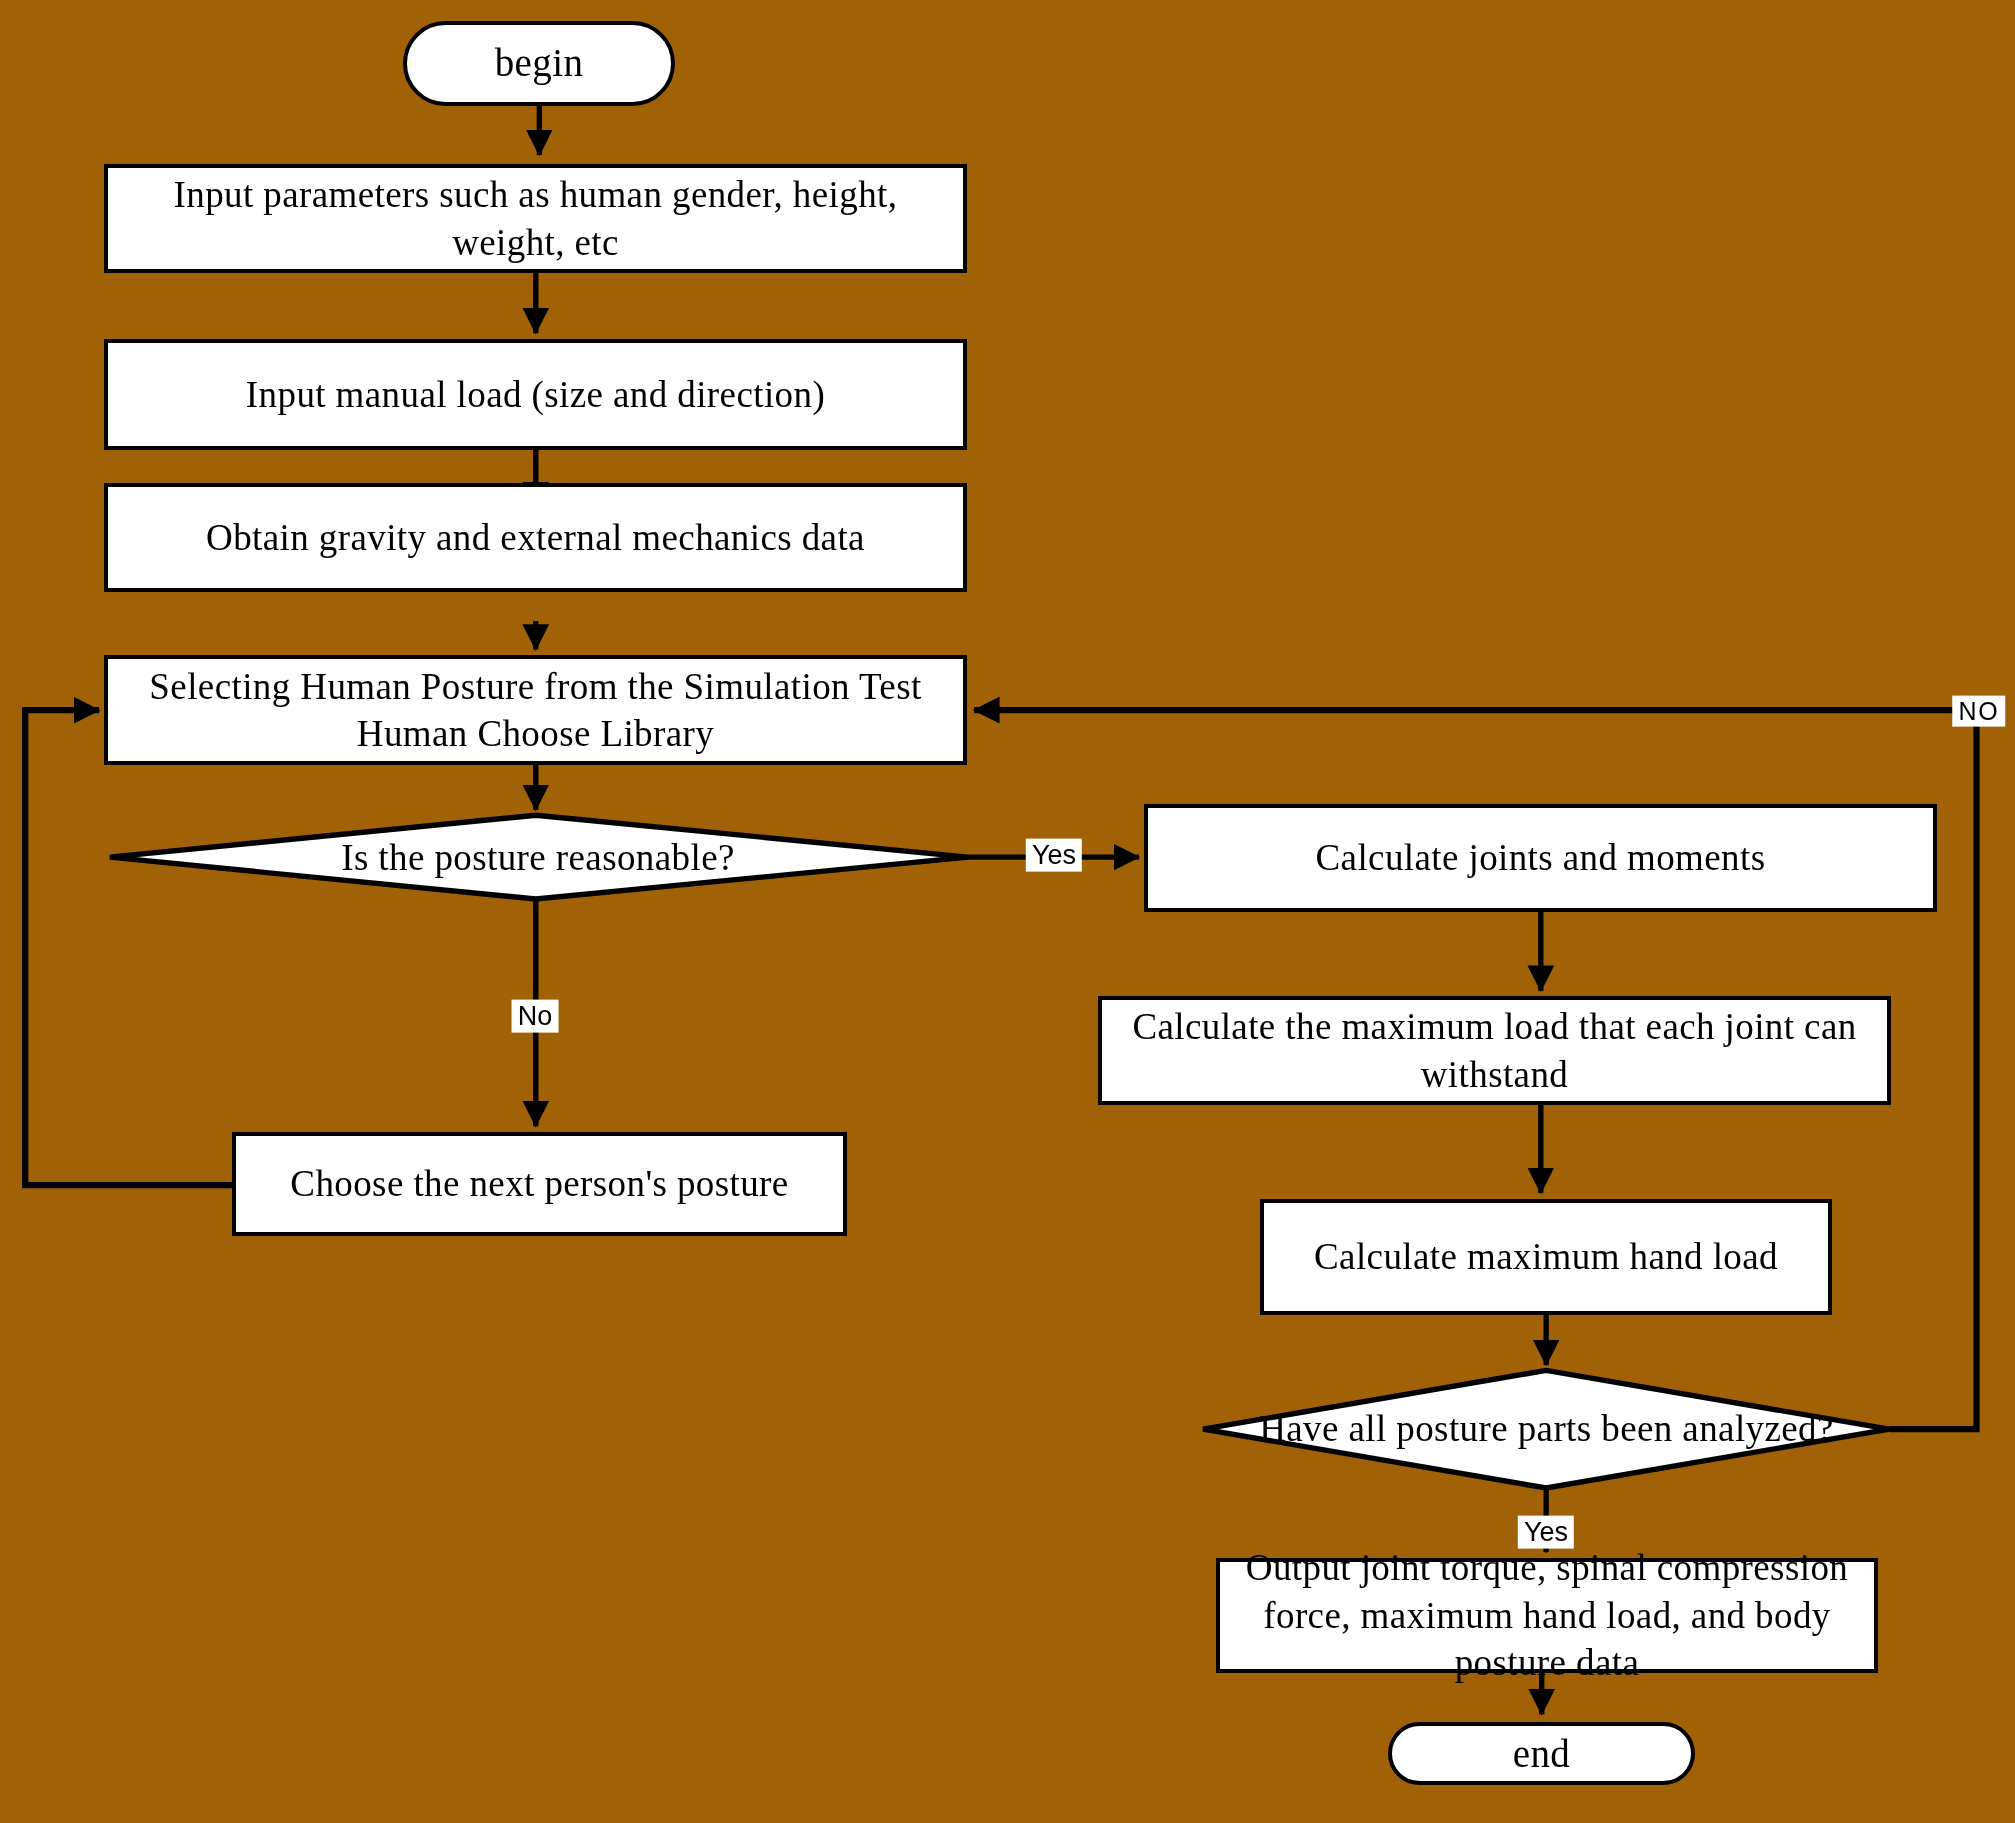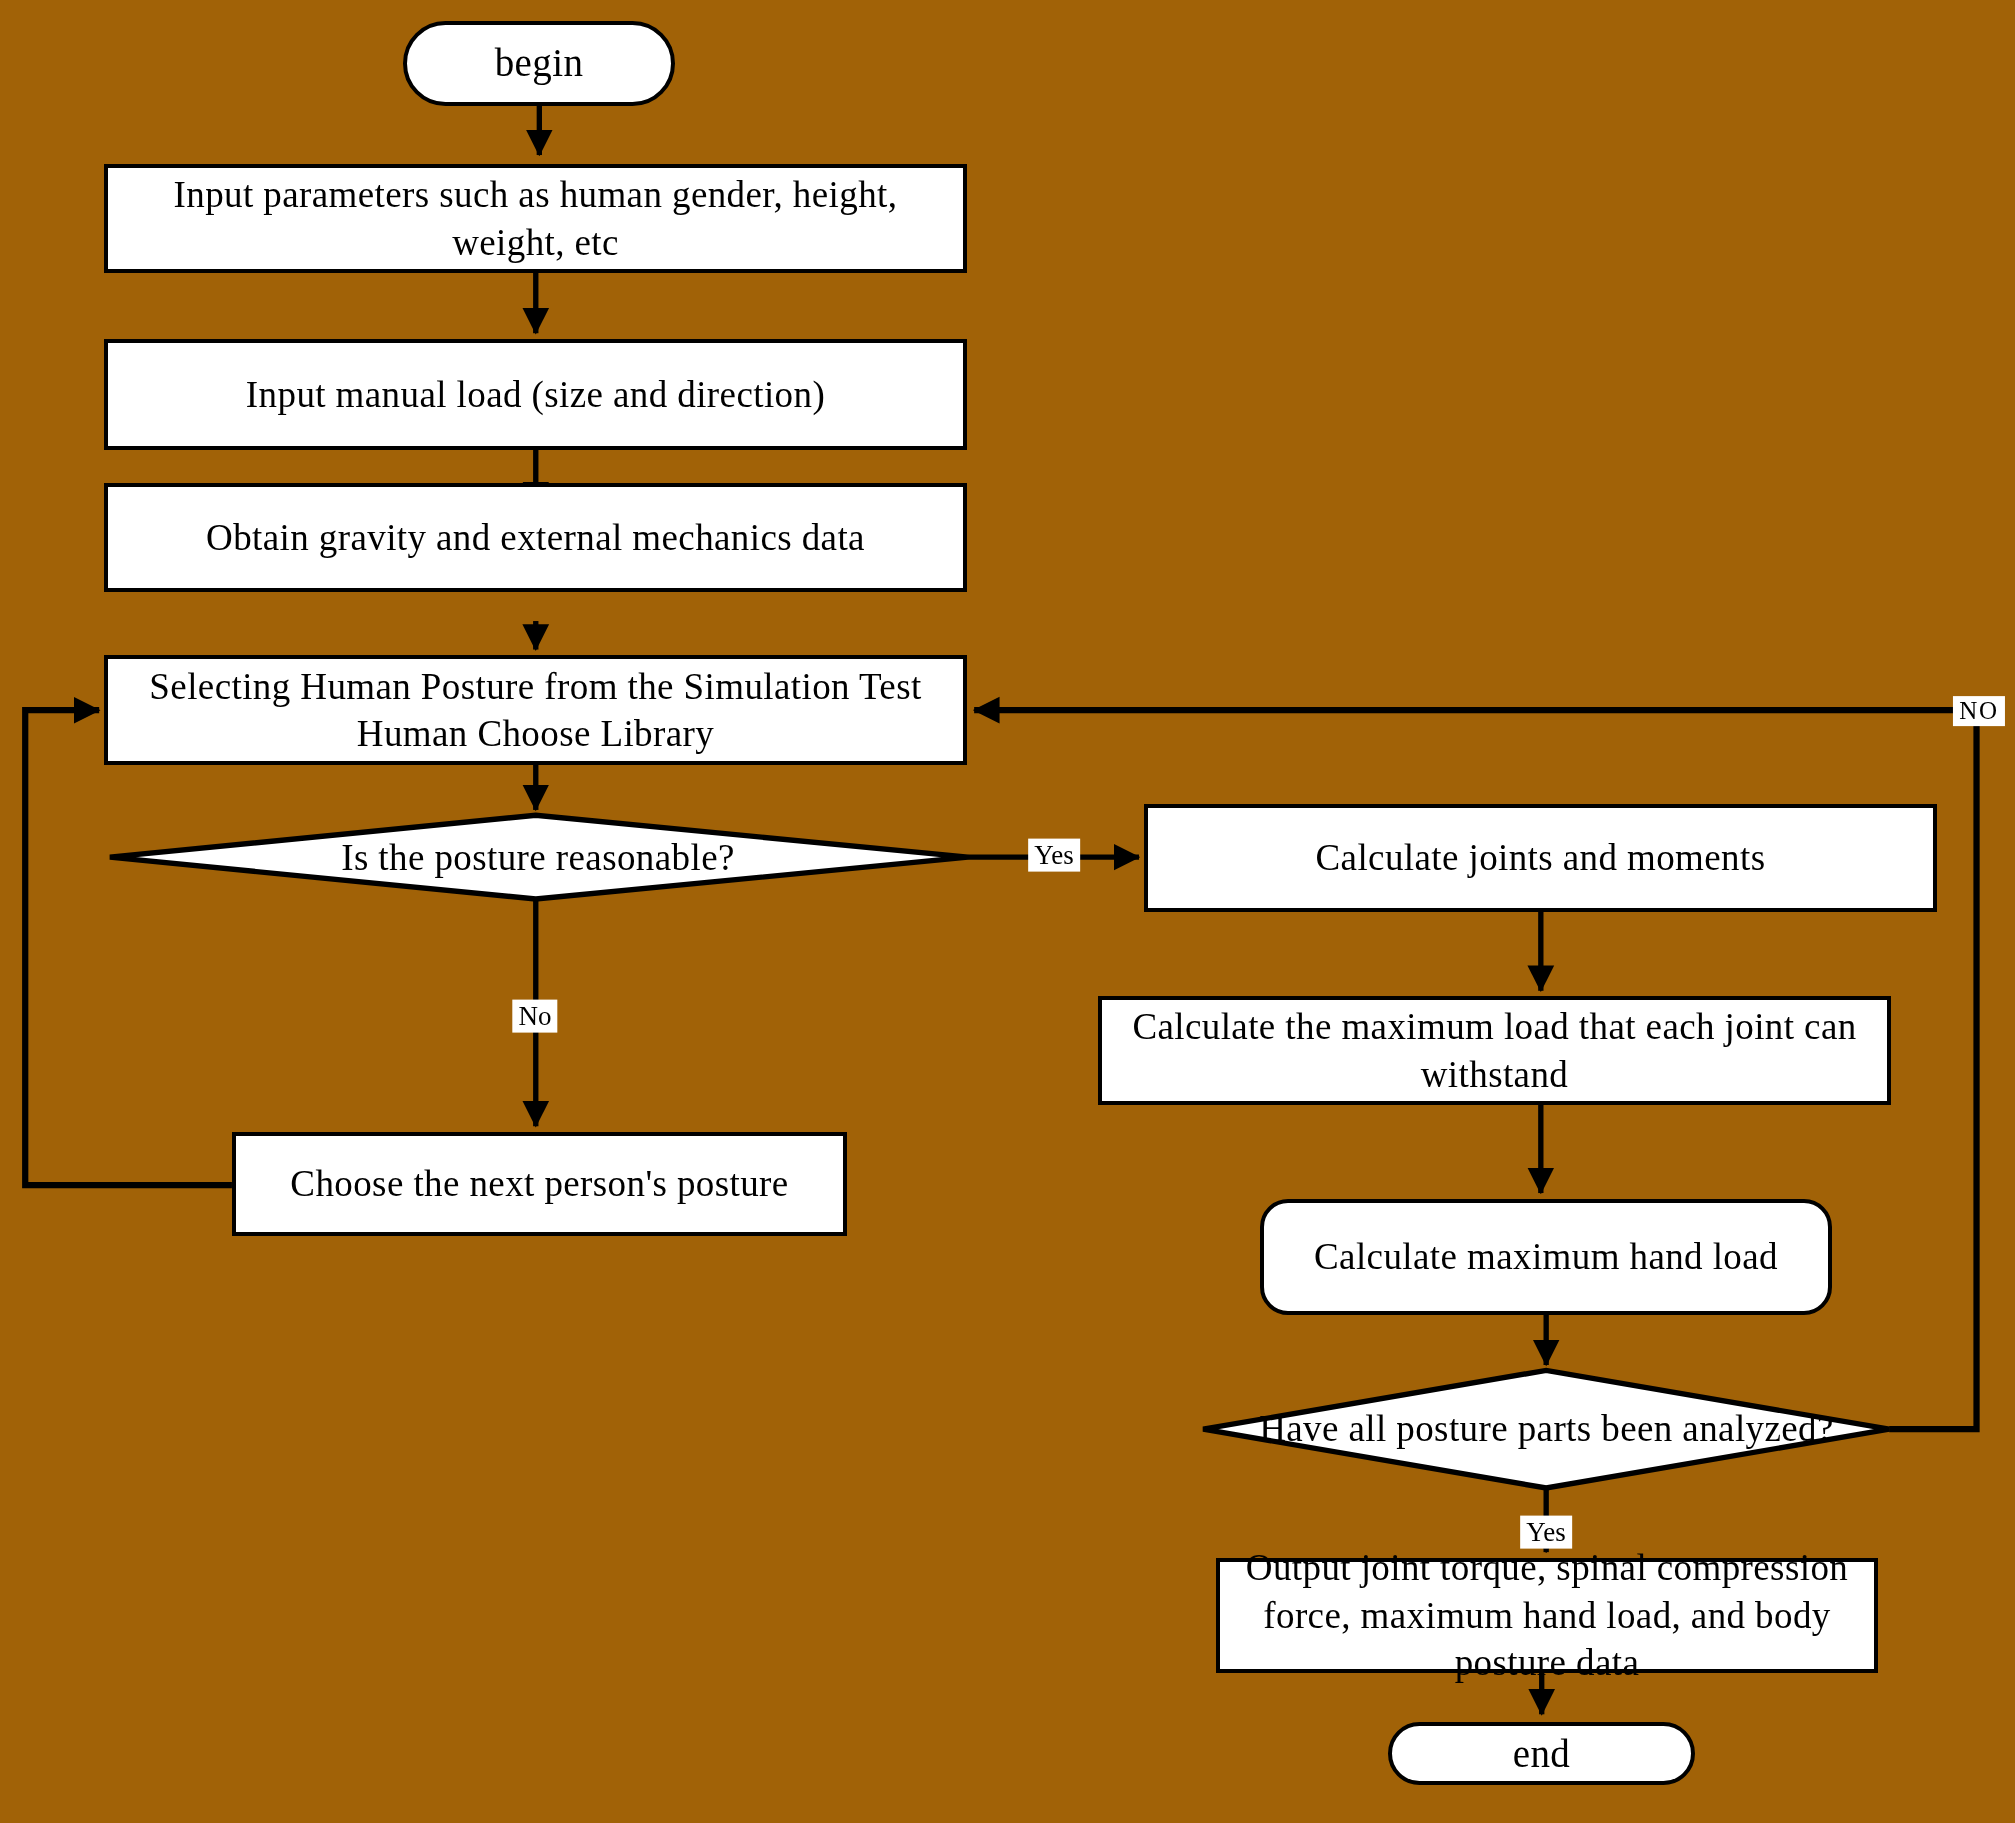--- a/index.html
+++ b/index.html
@@ -35,21 +35,21 @@
     letter-spacing:0.4px;
     color:#000000;
     z-index:2;
     background:transparent;
     border:none;
   }
   .edge-label{
     position:absolute;
     transform:translate(-50%,-50%);
     background:#ffffff;
-    font-family:Liberation Serif, serif;
+    font-family:Liberation Sans, sans-serif;
     font-size:27px;
     color:#000000;
     padding:0.9px 6.2px;
     z-index:3;
     white-space:nowrap;
   }
   .edge-label.small{font-size:25px;letter-spacing:1.8px;}
 </style>
 </head>
 <body>
@@ -95,21 +95,21 @@
   <div class="node" style="left:104px;top:483px;width:863px;height:109px;">Obtain gravity and external mechanics data</div>
 
   <div class="node" style="left:104px;top:655px;width:863px;height:110px;">Selecting Human Posture from the Simulation Test Human Choose Library</div>
 
   <div class="node" style="left:232px;top:1132px;width:615px;height:104px;">Choose the next person's posture</div>
 
   <div class="node" style="left:1144px;top:804px;width:793px;height:108px;">Calculate joints and moments</div>
 
   <div class="node" style="left:1098px;top:996px;width:793px;height:109px;">Calculate the maximum load that each joint can withstand</div>
 
-  <div class="node" style="left:1260px;top:1199px;width:572px;height:116px;border-radius:28px;">Calculate maximum hand load</div>
+  <div class="node" style="left:1260px;top:1199px;width:572px;height:116px;">Calculate maximum hand load</div>
 
   <div class="node" style="left:1216px;top:1558px;width:662px;height:115px;padding:0 14.3px;">Output joint torque, spinal compression force, maximum hand load, and body posture data</div>
 
   <div class="diamond-text" style="left:226px;top:829px;width:624px;height:57px;">Is the posture reasonable?</div>
 
   <div class="diamond-text" style="left:1239px;top:1372px;width:615px;height:114px;">Have all posture parts been analyzed?</div>
 
   <div class="edge-label" style="left:1054px;top:855px;">Yes</div>
 
   <div class="edge-label" style="left:535px;top:1016px;">No</div>

